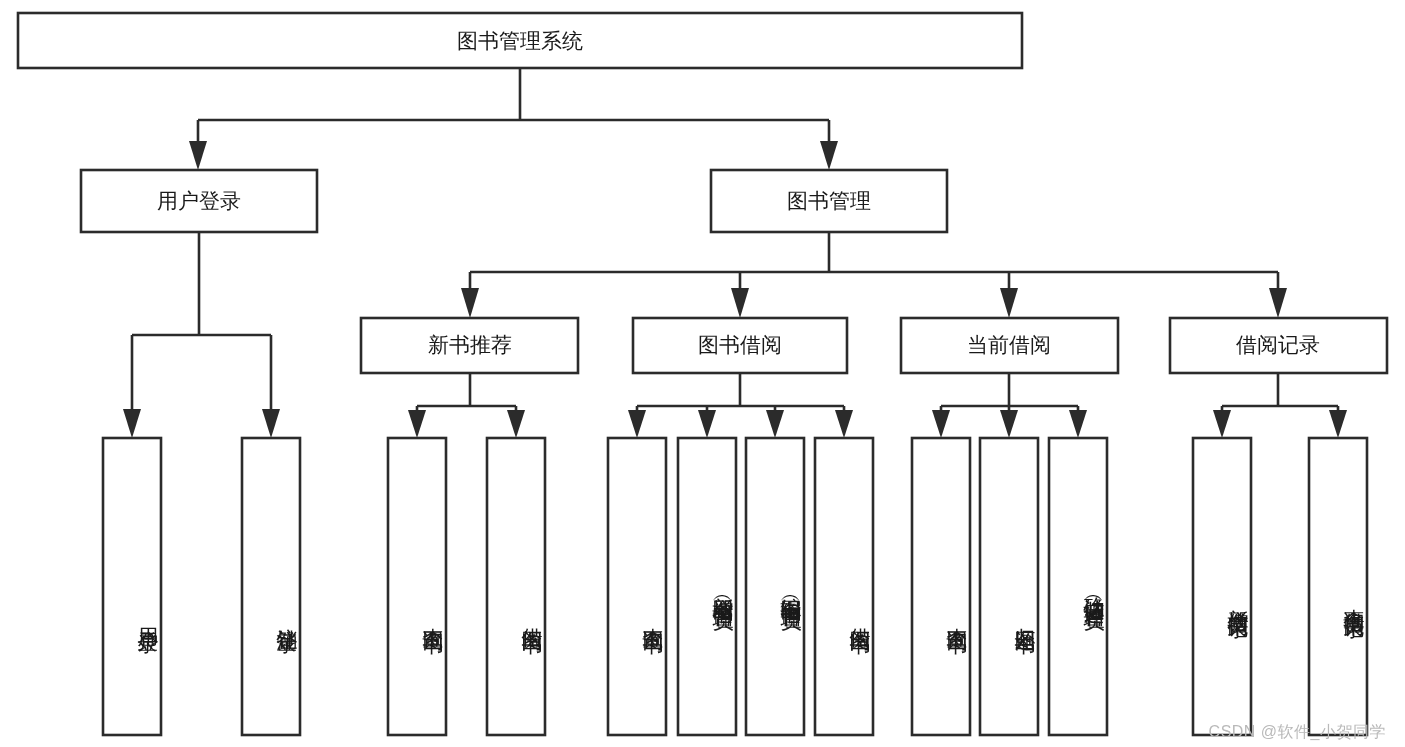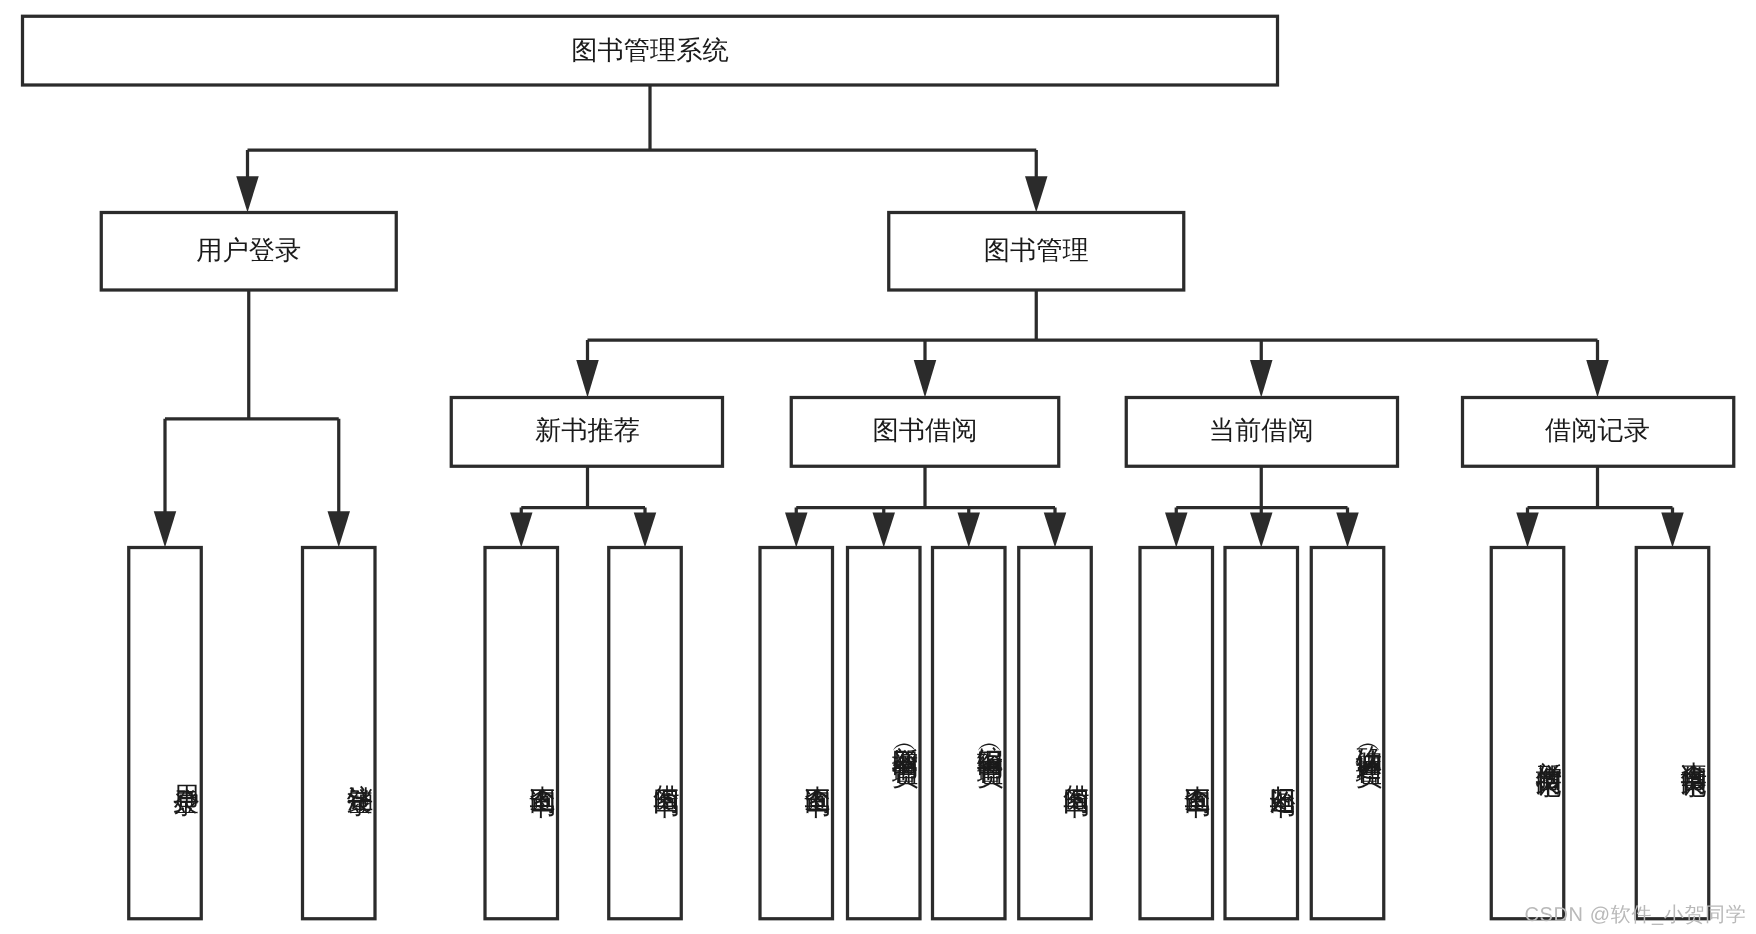--- a/index.html
+++ b/index.html
@@ -58,21 +58,21 @@
     color: #1a1a1a;
     letter-spacing: 2px;
     display: flex;
     align-items: flex-start;
     justify-content: center;
     white-space: nowrap;
     pointer-events: none;
   }
   .watermark {
     position: absolute;
-    right: 8px;
+    right: 19px;
     bottom: 4px;
     font-family: "Liberation Sans", "DejaVu Sans", sans-serif;
     font-size: 16px;
     color: #b9b9b9;
     letter-spacing: 0.5px;
     user-select: none;
   }
 </style>
 </head>
 <body>

